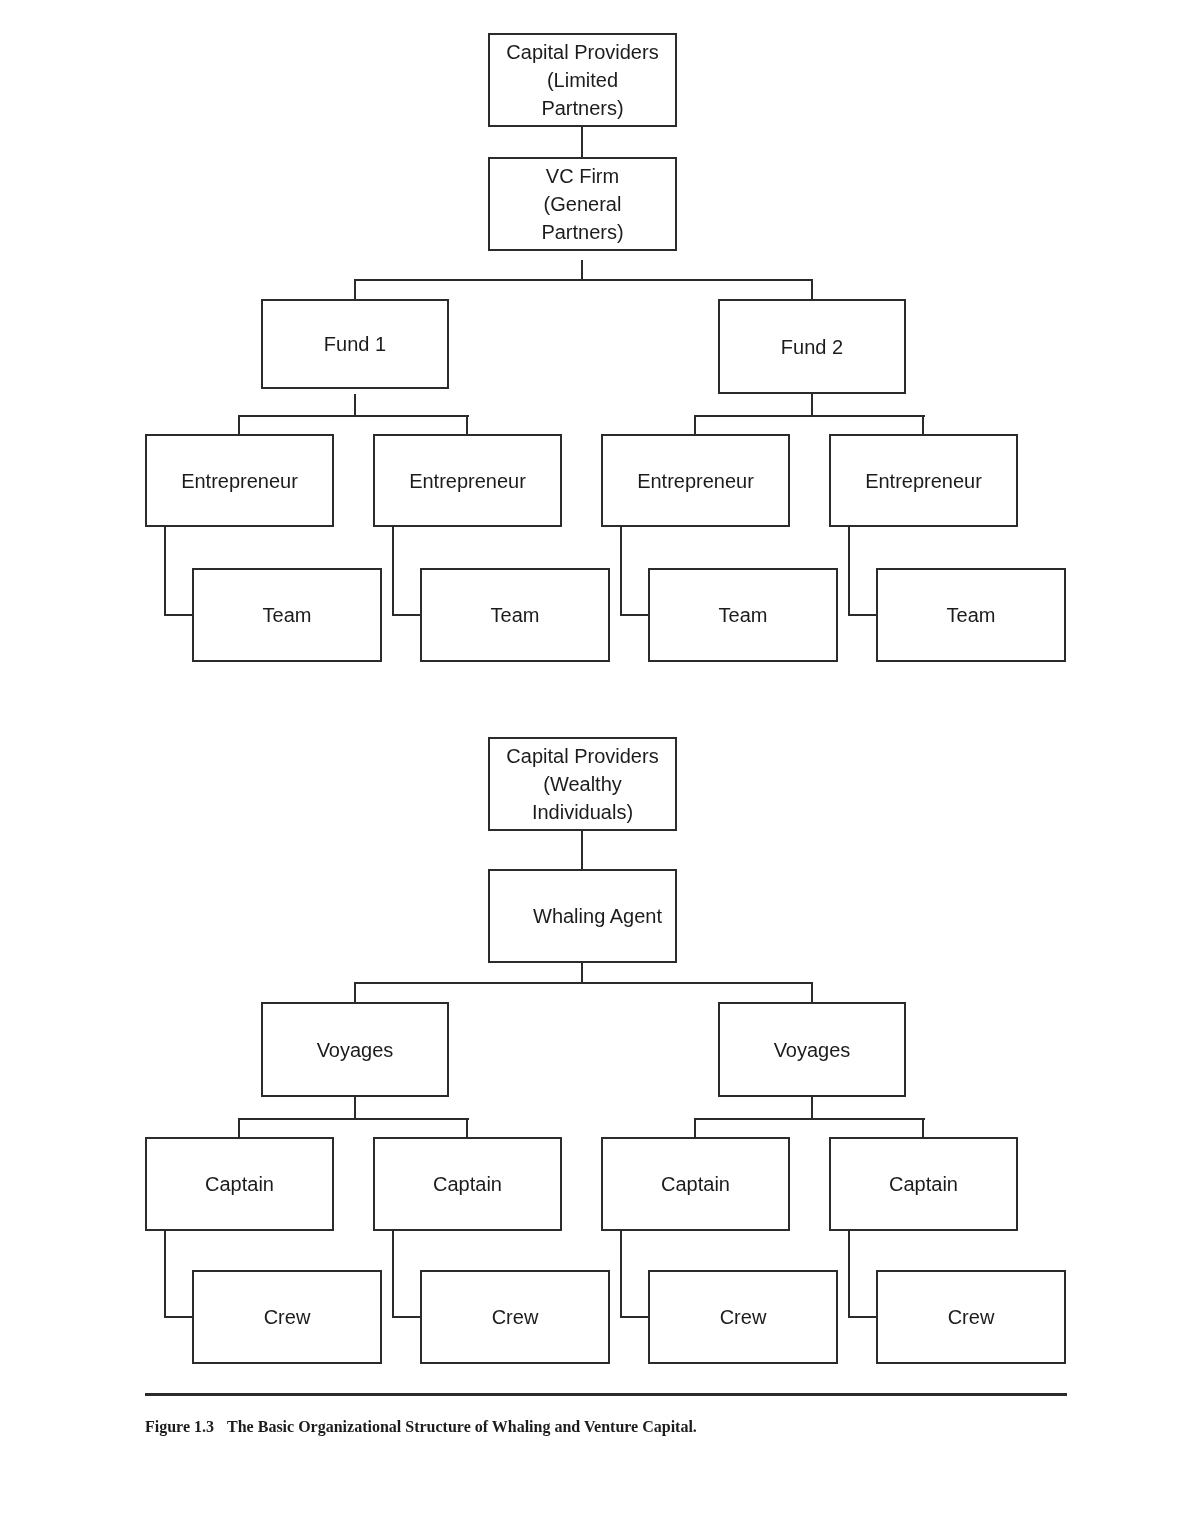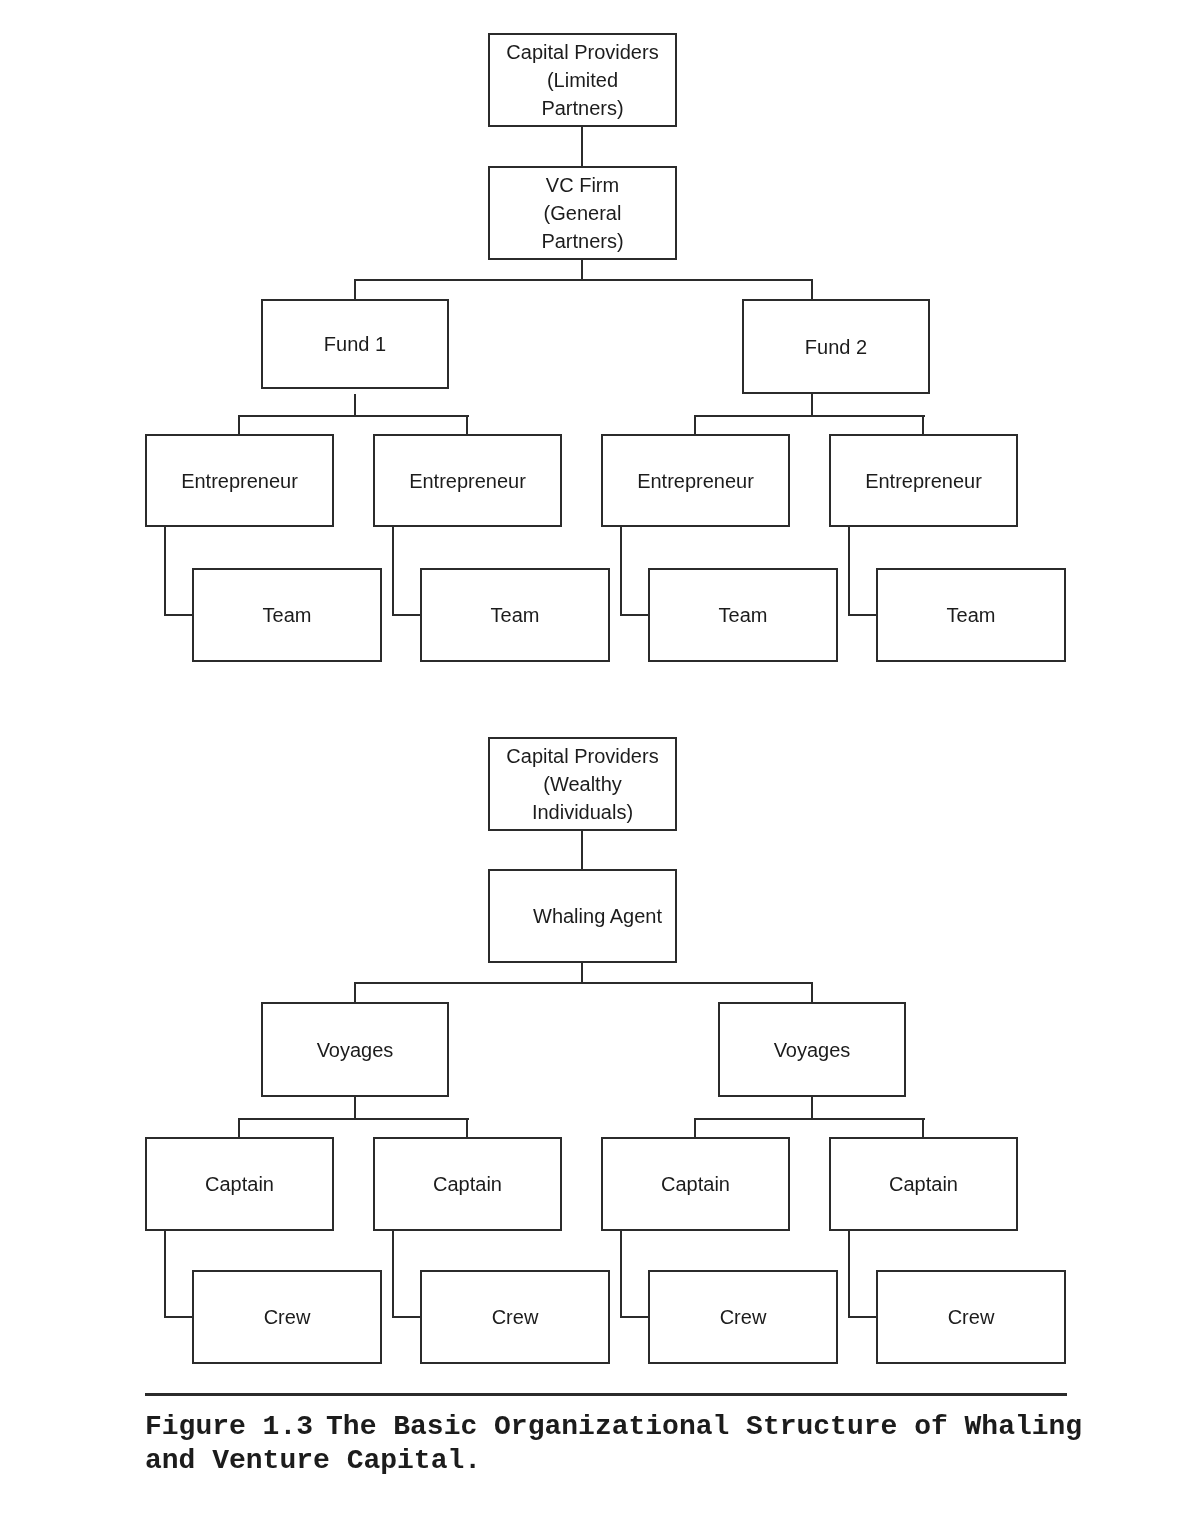--- a/index.html
+++ b/index.html
@@ -41,23 +41,23 @@
     top: 1393px;
     width: 922px;
     height: 2.5px;
     background: var(--line-color);
   }
   .caption {
     position: absolute;
     left: 145px;
     top: 1410px;
     width: 940px;
-    font-family: Liberation Mono, monospace;
+    font-family: Liberation Serif, serif;
     font-weight: bold;
-    font-size: 28px;
+    font-size: 16px;
     line-height: 34px;
     color: var(--text-color);
   }
   .caption-text { margin-left: 13px; }
 </style>
 </head>
 <body>
 
 <div id="canvas">
   <div class="caption-divider"></div>
@@ -84,29 +84,29 @@
       <div class="connector" style="left: 392px; top: 614px; width: 28px; height: 2px;"></div>
       <div class="connector" style="left: 620px; top: 527px; width: 2px; height: 89px;"></div>
       <div class="connector" style="left: 620px; top: 614px; width: 28px; height: 2px;"></div>
       <div class="connector" style="left: 848px; top: 527px; width: 2px; height: 89px;"></div>
       <div class="connector" style="left: 848px; top: 614px; width: 28px; height: 2px;"></div>
       <div class="node" style="left: 488px; top: 33px; width: 189px; height: 94px;">
         <span class="node-label">Capital Providers
 (Limited
 Partners)</span>
       </div>
-      <div class="node" style="left: 488px; top: 166px; width: 189px; height: 94px;">
+      <div class="node" style="left: 488px; top: 157px; width: 189px; height: 94px;">
         <span class="node-label">VC Firm
 (General
 Partners)</span>
       </div>
       <div class="node" style="left: 261px; top: 299px; width: 188px; height: 90px;">
         <span class="node-label">Fund 1</span>
       </div>
-      <div class="node" style="left: 718px; top: 299px; width: 188px; height: 95px; margin-left: 24px;">
+      <div class="node" style="left: 718px; top: 299px; width: 188px; height: 95px;">
         <span class="node-label">Fund 2</span>
       </div>
       <div class="node" style="left: 145px; top: 434px; width: 189px; height: 93px;">
         <span class="node-label">Entrepreneur</span>
       </div>
       <div class="node" style="left: 373px; top: 434px; width: 189px; height: 93px;">
         <span class="node-label">Entrepreneur</span>
       </div>
       <div class="node" style="left: 601px; top: 434px; width: 189px; height: 93px;">
         <span class="node-label">Entrepreneur</span>

